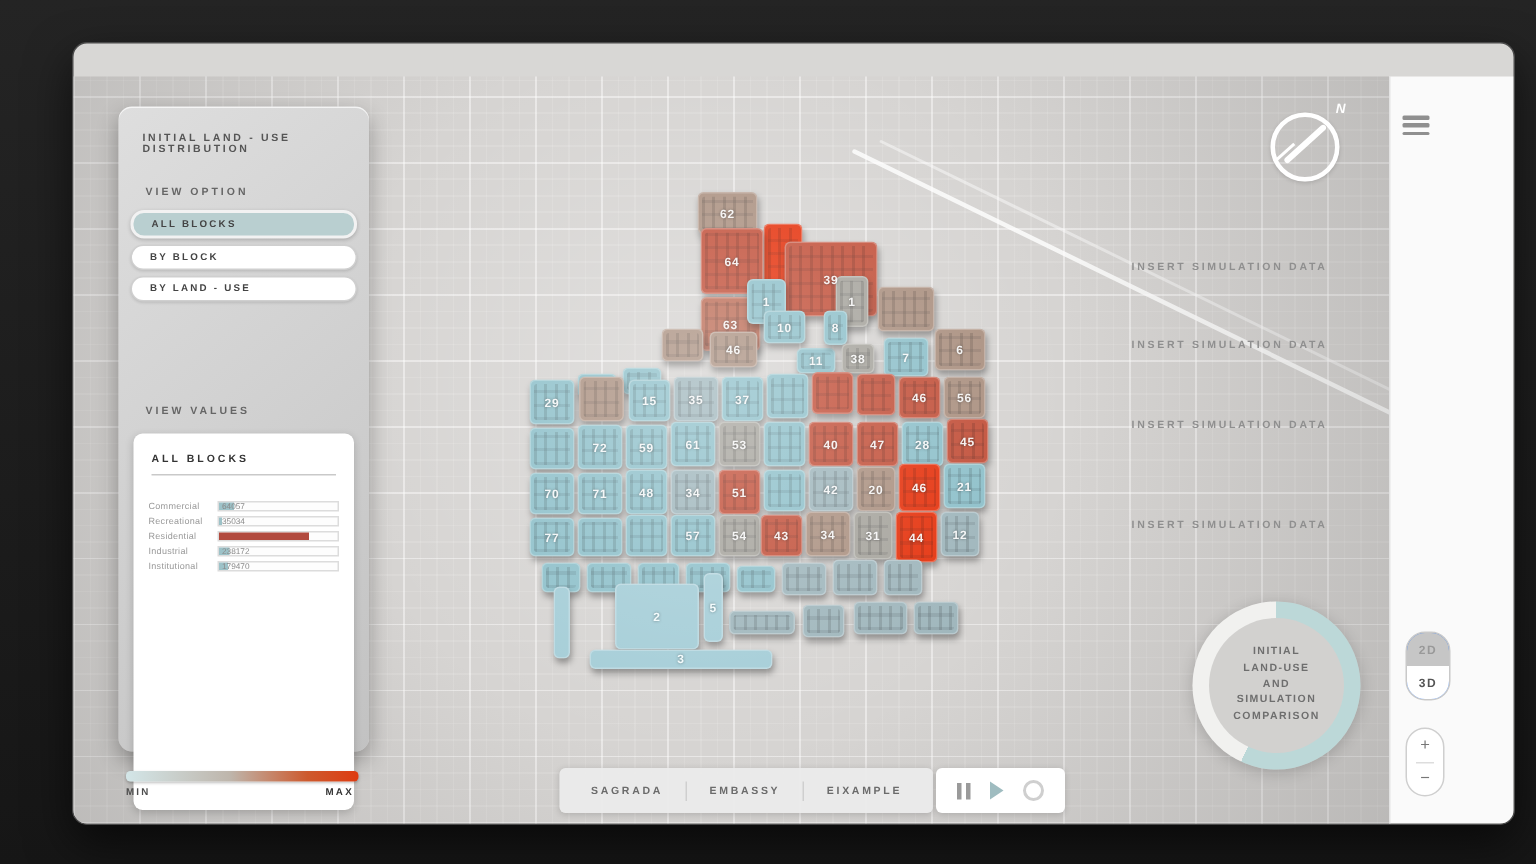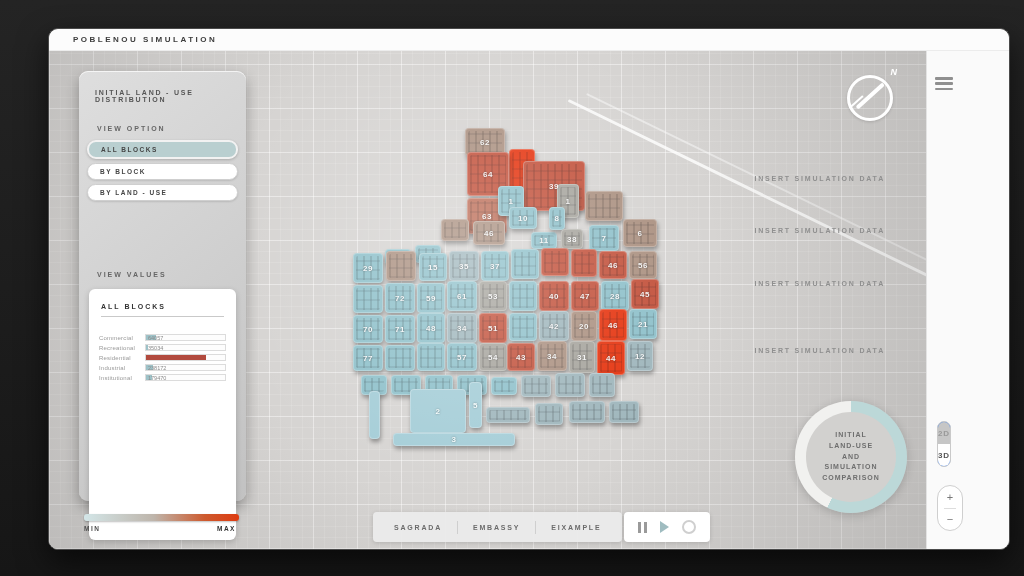--- a/index.html
+++ b/index.html
@@ -56,21 +56,21 @@
   
   .ins{position:absolute;right:124px;font-size:7px;font-weight:bold;letter-spacing:1.8px;color:#8f8f8f;
        white-space:nowrap;z-index:6;cursor:pointer;}
   
   .gauge{position:absolute;left:746px;top:372px;width:112px;height:112px;z-index:6;}
   .gauge .ring{position:absolute;inset:0;border-radius:50%;box-shadow:0 2px 10px rgba(0,0,0,.18);}
   .gauge .inner{position:absolute;inset:11px;border-radius:50%;background:#d2d1cf;
                 display:flex;flex-direction:column;align-items:center;justify-content:center;}
   .gauge .inner div{font-size:7px;font-weight:bold;letter-spacing:1px;color:#6e6e6e;line-height:1.55;}
   
-  .toggle{position:absolute;left:888px;top:392px;width:14px;height:46px;z-index:25;border-radius:13px;
+  .toggle{position:absolute;left:888px;top:392px;width:30px;height:46px;z-index:25;border-radius:13px;
           overflow:hidden;border:1px solid #c9c9c9;box-sizing:border-box;background:#3b82f6;text-align:center;}
   .toggle .seg{height:50%;display:flex;align-items:center;justify-content:center;font-size:8px;
                font-weight:bold;letter-spacing:1px;cursor:pointer;}
   .toggle .seg.dim{background:#c6c6c6;color:#999;}
   .toggle .seg.lit{background:#fff;color:#555;}
   .zoompill{position:absolute;left:888px;top:456px;width:26px;height:46px;z-index:25;border-radius:13px;
             background:#fff;border:1px solid #cfcfcf;box-sizing:border-box;display:flex;flex-direction:column;}
   .zoompill .zb{flex:1;display:flex;align-items:center;justify-content:center;font-size:11px;color:#777;cursor:pointer;}
   .zoompill .zdiv{height:1px;background:#ddd;margin:0 6px;}
   
@@ -293,23 +293,20 @@
       </div>
       <div class="block c-flat" style="left: 344px; top: 404px; width: 122px; height: 13px;">
         <span>3</span>
       </div>
       <div class="block c-flat" style="left: 320px; top: 362px; width: 11px; height: 48px;"></div>
       <div class="block c-bluegray" style="left: 437px; top: 378px; width: 44px; height: 16px;"></div>
       <div class="block c-bluegray" style="left: 486px; top: 374px; width: 28px; height: 22px;"></div>
     </div>
   <div class="vignette"></div>
 
-  <div class="titlebar">
-    <span>POBLENOU SIMULATION</span>
-  </div>
 
   <div class="compass">
     <div class="ring"></div>
     <div class="needle"></div>
     <div class="tail"></div>
     <div class="n">N</div>
   </div>
 
   <div id="insert-labels">
       <div class="ins" style="top: 146px;">INSERT SIMULATION DATA</div>

